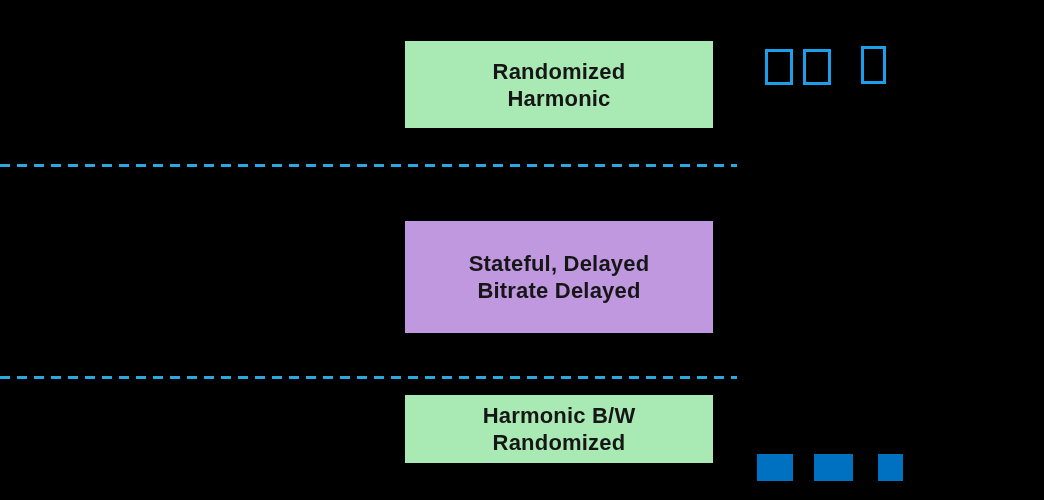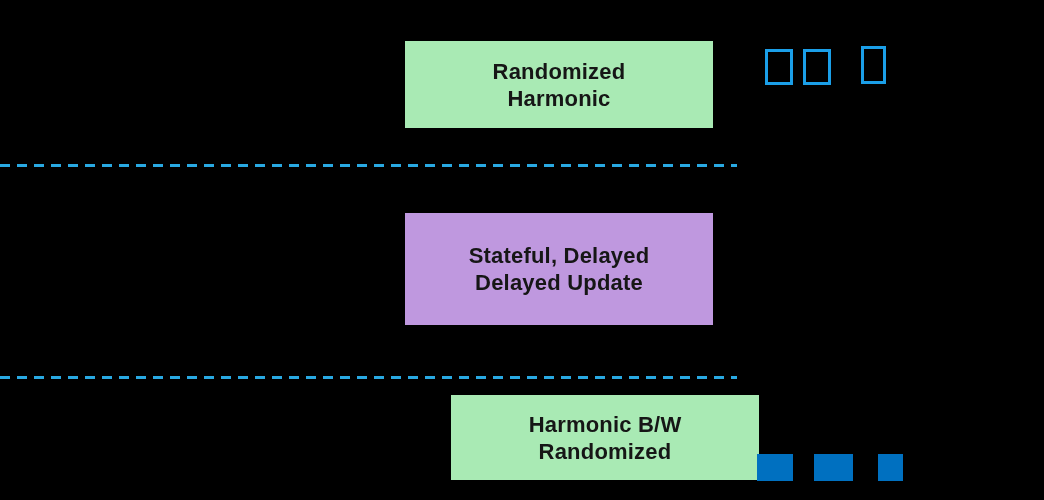--- a/index.html
+++ b/index.html
@@ -14,22 +14,22 @@
   
   .module{
     position:absolute;left:405px;width:308px;
     display:flex;flex-direction:column;align-items:center;justify-content:center;
     text-align:center;
     font-weight:bold;font-size:22px;line-height:27px;
     color:#161616;
     letter-spacing:.2px;
   }
   #module-scheduler{top:41px;height:87px;}
-  #module-bitrate{top:213px;height:112px;}
-  #module-bw{top:395px;height:85px;margin-left:46px;}
+  #module-bitrate{top:221px;height:112px;}
+  #module-bw{top:395px;height:68px;}
 
   
   .separator{
     position:absolute;left:0;width:737px;height:3px;
     background:repeating-linear-gradient(90deg,
       var(--dash-color,#29A9E2) 0 10px,
       transparent 10px 17px);
   }
   #separator-1{top:164px;}
   #separator-2{top:376px;}
@@ -54,21 +54,21 @@
   <div class="separator" id="separator-1" style="--dash-color: #29A9E2;"></div>
   <div class="separator" id="separator-2" style="--dash-color: #29A9E2;"></div>
 
   <div class="module" id="module-scheduler" style="background-color: rgb(169, 234, 180); color: rgb(22, 22, 22);">
     <div>Randomized</div>
     <div>Harmonic</div>
   </div>
 
   <div class="module" id="module-bitrate" style="background-color: rgb(191, 152, 223); color: rgb(22, 22, 22);">
     <div>Stateful, Delayed</div>
-    <div>Delayed Update</div>
+    <div>Bitrate Delayed</div>
   </div>
 
   <div class="module" id="module-bw" style="background-color: rgb(169, 234, 180); color: rgb(22, 22, 22);">
     <div>Harmonic B/W</div>
     <div>Randomized</div>
   </div>
 
   <div class="tofu" id="tofu-1" style="border-color: rgb(27, 159, 232);"></div>
   <div class="tofu" id="tofu-2" style="border-color: rgb(27, 159, 232);"></div>
   <div class="tofu" id="tofu-3" style="border-color: rgb(27, 159, 232);"></div>

